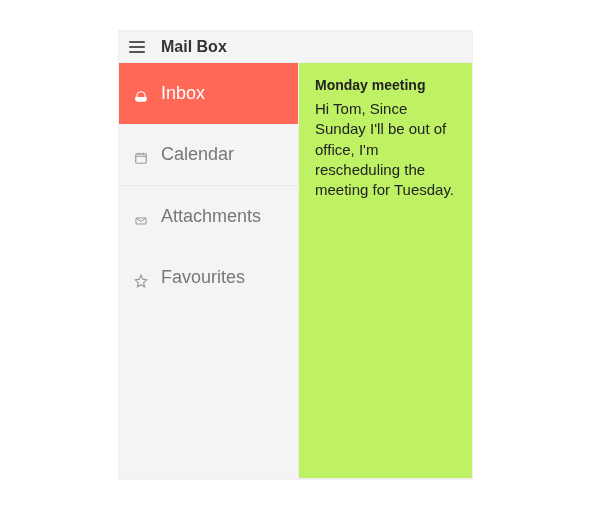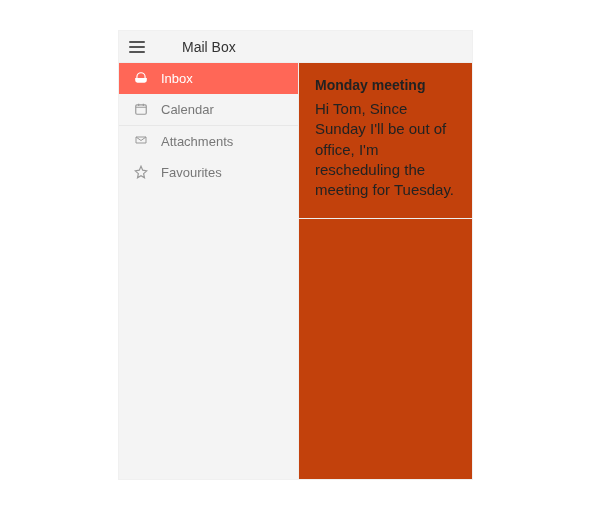--- a/index.html
+++ b/index.html
@@ -40,43 +40,42 @@
       cursor: pointer;
     }
     .hamburger span {
       display: block;
       height: 2px;
       width: 16px;
       background: #555;
       border-radius: 1px;
     }
     .app-title {
-      font-weight: 400;
-      font-size: 14px;
+      font-weight: 700;
+      font-size: 16px;
       color: #333;
-      margin-left: 21px;
     }
     .body {
       display: flex;
       flex: 1;
       min-height: 0;
     }
     .sidebar {
       width: 180px;
       background: #f4f4f4;
       border-right: 1px solid #eee;
       display: flex;
       flex-direction: column;
     }
     .sidebar-item {
       display: flex;
-      align-items: flex-start;
+      align-items: flex-end;
       gap: 12px;
-      padding: 8px 14px;
-      font-size: 13px;
+      padding: 20px 14px;
+      font-size: 18px;
       color: #777;
       cursor: pointer;
     }
     .sidebar-item .icon {
       width: 16px;
       display: inline-flex;
       align-items: center;
       justify-content: center;
       color: #999;
     }
@@ -84,23 +83,22 @@
       background: #ff6757;
       color: #fff;
     }
     .sidebar-item.active .icon { color: #fff; }
     .sidebar-divider {
       height: 1px;
       background: #e7e7e7;
     }
     .mail-list {
       flex: 1;
-      background: #c2410c;
+      background: #bef264;
       display: flex;
-      flex-direction: column;
       overflow: hidden;
     }
     .mail-item {
       padding: 14px 16px 18px 16px;
       border-bottom: 1px solid #eee;
     }
     .mail-subject {
       font-weight: 700;
       font-size: 14px;
       color: #222;

